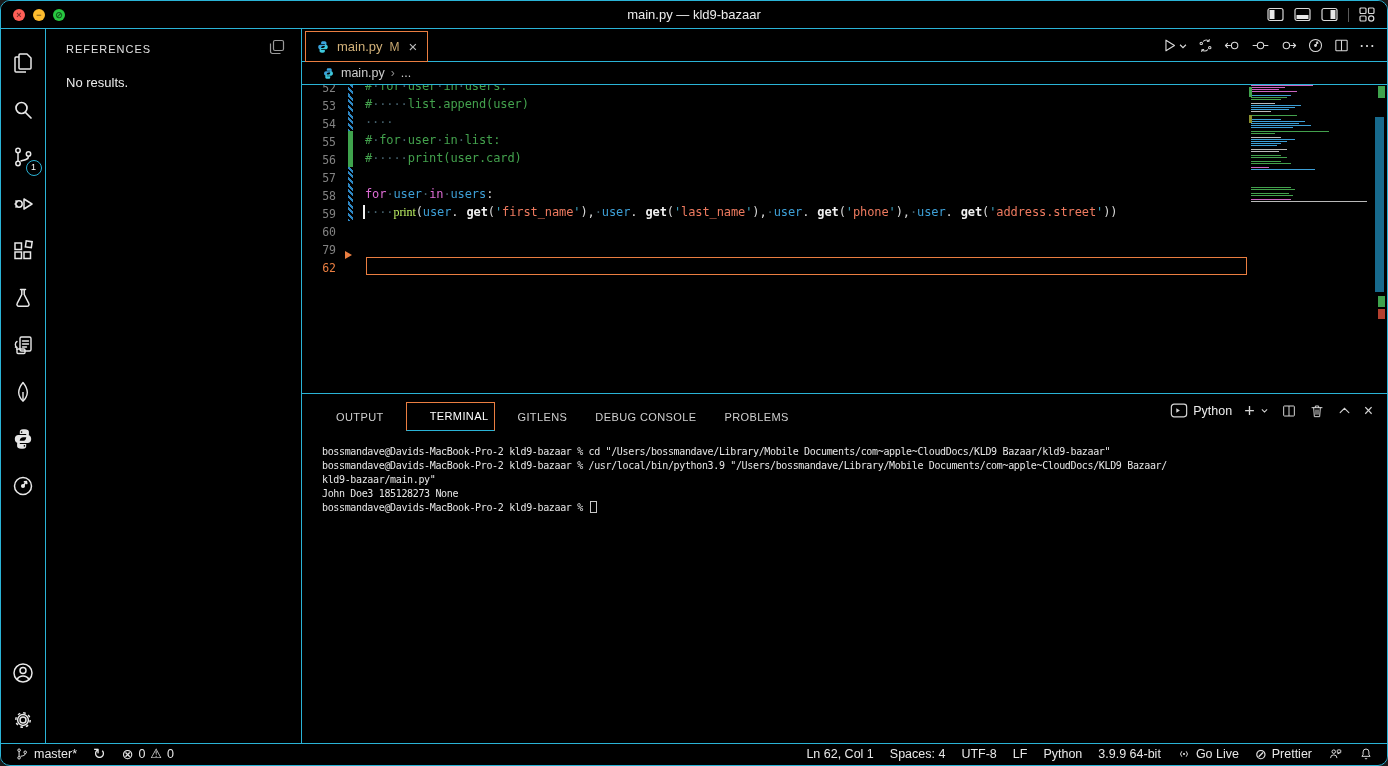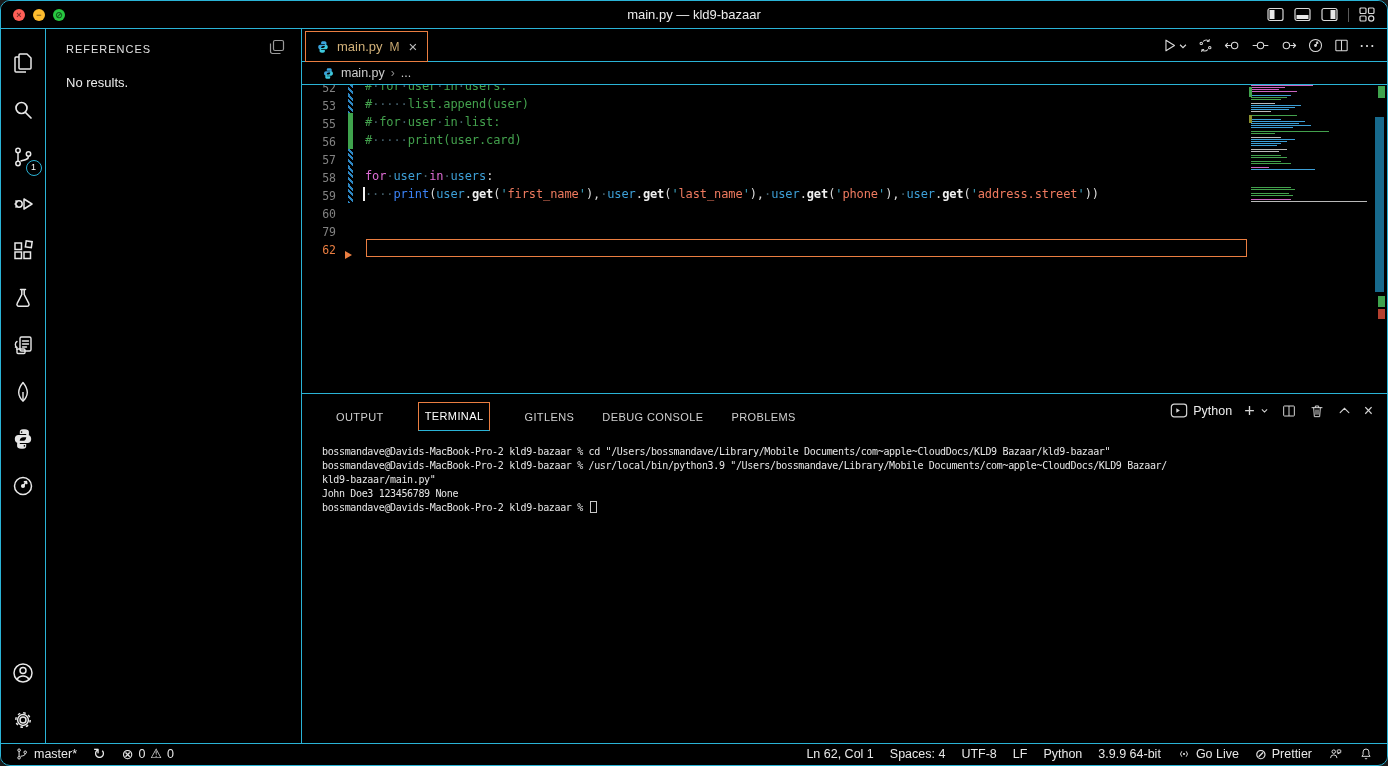--- a/index.html
+++ b/index.html
@@ -63,35 +63,35 @@
   .diff.mod{ width:5px; background:repeating-linear-gradient(45deg,#2d87c4 0 2px,rgba(0,0,0,0) 2px 4px); }
   .diff.add{ width:5px; background:#3fa34d; }
   .line-text{ position:relative; margin-left:12px; font-family:"DejaVu Sans Mono", monospace;
     font-size:12px; letter-spacing:-0.1px; white-space:pre; height:18px; line-height:18px; }
   .code-line.current .line-text{ width:883px; border:1px solid #ea7e41; }
   .caret{ position:absolute; left:-2px; top:2px; width:2px; height:14px; background:#f2f2f2; }
   .gutter-arrow{ position:absolute; left:43px; width:0; height:0;
     border-left:7px solid #ea7e41; border-top:4px solid rgba(0,0,0,0); border-bottom:4px solid rgba(0,0,0,0); }
 
   .tk-c{ color:#43a14d; } .tk-w{ color:#45616d; } .tk-k{ color:#dc6bd3; }
-  .tk-v{ color:#3d9fd6; } .tk-f{ color:#3b82f6; } .tk-m{ color:#f0f0f0; font-weight:bold; }
+  .tk-v{ color:#3d9fd6; } .tk-f{ color:#bef264;font-family:Liberation Serif, serif; } .tk-m{ color:#f0f0f0; font-weight:bold;margin-left:8px; }
   .tk-q{ color:#3fa7c4; } .tk-s{ color:#ee7a5f; } .tk-p{ color:#d8d8d8; }
 
   .minimap{ position:absolute; top:0; right:16px; width:120px; height:100%; cursor:pointer; }
   .mm-row{ height:1px; margin-bottom:1px; }
   .mm-mark-left{ position:absolute; left:-2px; width:3px; }
   .overview-ruler{ position:absolute; top:0; right:0; width:15px; height:100%; }
   .or-thumb{ position:absolute; left:3px; width:9px; top:32px; height:175px; background:#176a8d; cursor:pointer;}
   .or-mark{ position:absolute; left:6px; width:7px; }
 
   
   .panel{ border-top:1px solid #2ab3d6; height:347px; display:flex; flex-direction:column; position:relative; }
   .panel-tabs{ height:45px; display:flex; align-items:center; padding-left:20px; gap:0; }
   .ptab{ font-size:11px; letter-spacing:.4px; color:#cfcfcf; padding:8px 14px; cursor:pointer; }
-  .ptab.active{ color:#fff; border:1px solid #ea7e41; border-bottom:1px solid #2ab3d6; padding:7px 6px 8px 6px; margin:0 20px; }
+  .ptab.active{ color:#fff; border:1px solid #ea7e41; border-bottom:1px solid #2ab3d6; padding:7px 6px 8px 23px; margin:0 8px; }
   .panel-actions{ position:absolute; right:14px; top:8px; display:flex; align-items:center; gap:12px; }
   .pa-btn{ display:flex; align-items:center; gap:5px; color:#d6d6d6; cursor:pointer; }
   .pa-label{ font-size:12.5px; color:#ececec; }
   .pa-glyph{ font-size:16px; color:#d6d6d6; line-height:16px; }
   .terminal{ flex:1; padding:6px 0 0 20px; overflow:hidden; }
   .term-line{ font-family:"DejaVu Sans Mono", monospace; font-size:10px; letter-spacing:-0.35px;
     line-height:14px; color:#e6e6e6; white-space:pre; }
   .term-cursor{ display:inline-block; width:7px; height:12px; border:1px solid #c8c8c8; vertical-align:-2px; margin-left:1px; }
 
   
@@ -324,20 +324,25 @@
         <div class="code-lines">
             <div class="code-line">
               <div class="line-num">52</div>
               <div class="diff mod"></div>
               <div class="line-text"><span class="tk-c">#</span><span class="tk-w">·</span><span class="tk-c">for</span><span class="tk-w">·</span><span class="tk-c">user</span><span class="tk-w">·</span><span class="tk-c">in</span><span class="tk-w">·</span><span class="tk-c">users:</span></div>
             </div>
             <div class="code-line">
               <div class="line-num">53</div>
               <div class="diff mod"></div>
               <div class="line-text"><span class="tk-c">#</span><span class="tk-w">·····</span><span class="tk-c">list.append(user)</span></div>
+            </div>
+            <div class="code-line">
+              <div class="line-num">54</div>
+              <div class="diff mod"></div>
+              <div class="line-text"><span class="tk-w">····</span></div>
             </div>
             <div class="code-line">
               <div class="line-num">55</div>
               <div class="diff add"></div>
               <div class="line-text"><span class="tk-c">#</span><span class="tk-w">·</span><span class="tk-c">for</span><span class="tk-w">·</span><span class="tk-c">user</span><span class="tk-w">·</span><span class="tk-c">in</span><span class="tk-w">·</span><span class="tk-c">list:</span></div>
             </div>
             <div class="code-line">
               <div class="line-num">56</div>
               <div class="diff add"></div>
               <div class="line-text"><span class="tk-c">#</span><span class="tk-w">·····</span><span class="tk-c">print(user.card)</span></div>
@@ -485,21 +490,21 @@
             <svg width="15" height="15" viewBox="0 0 24 24" stroke="#d6d6d6" stroke-width="1.7" fill="none" stroke-linecap="round">
                 <path d="M5 15.5l7-7 7 7"></path>
               </svg>
           </span>
           <span class="pa-btn pa-glyph">×</span>
         </div>
         <div class="terminal">
             <div class="term-line">bossmandave@Davids-MacBook-Pro-2 kld9-bazaar % cd "/Users/bossmandave/Library/Mobile Documents/com~apple~CloudDocs/KLD9 Bazaar/kld9-bazaar"</div>
             <div class="term-line">bossmandave@Davids-MacBook-Pro-2 kld9-bazaar % /usr/local/bin/python3.9 "/Users/bossmandave/Library/Mobile Documents/com~apple~CloudDocs/KLD9 Bazaar/</div>
             <div class="term-line">kld9-bazaar/main.py"</div>
-            <div class="term-line">John Doe3 123456789 None</div>
+            <div class="term-line">John Doe3 185128273 None</div>
             <div class="term-line">bossmandave@Davids-MacBook-Pro-2 kld9-bazaar % <span class="term-cursor"></span></div>
           </div>
       </div>
     </div>
   </div>
 
   <div class="statusbar">
     <div class="sb-group">
       <span class="sb-item">
         <svg width="14" height="14" viewBox="0 0 24 24" stroke="#e8e8e8" stroke-width="1.7" fill="none">

